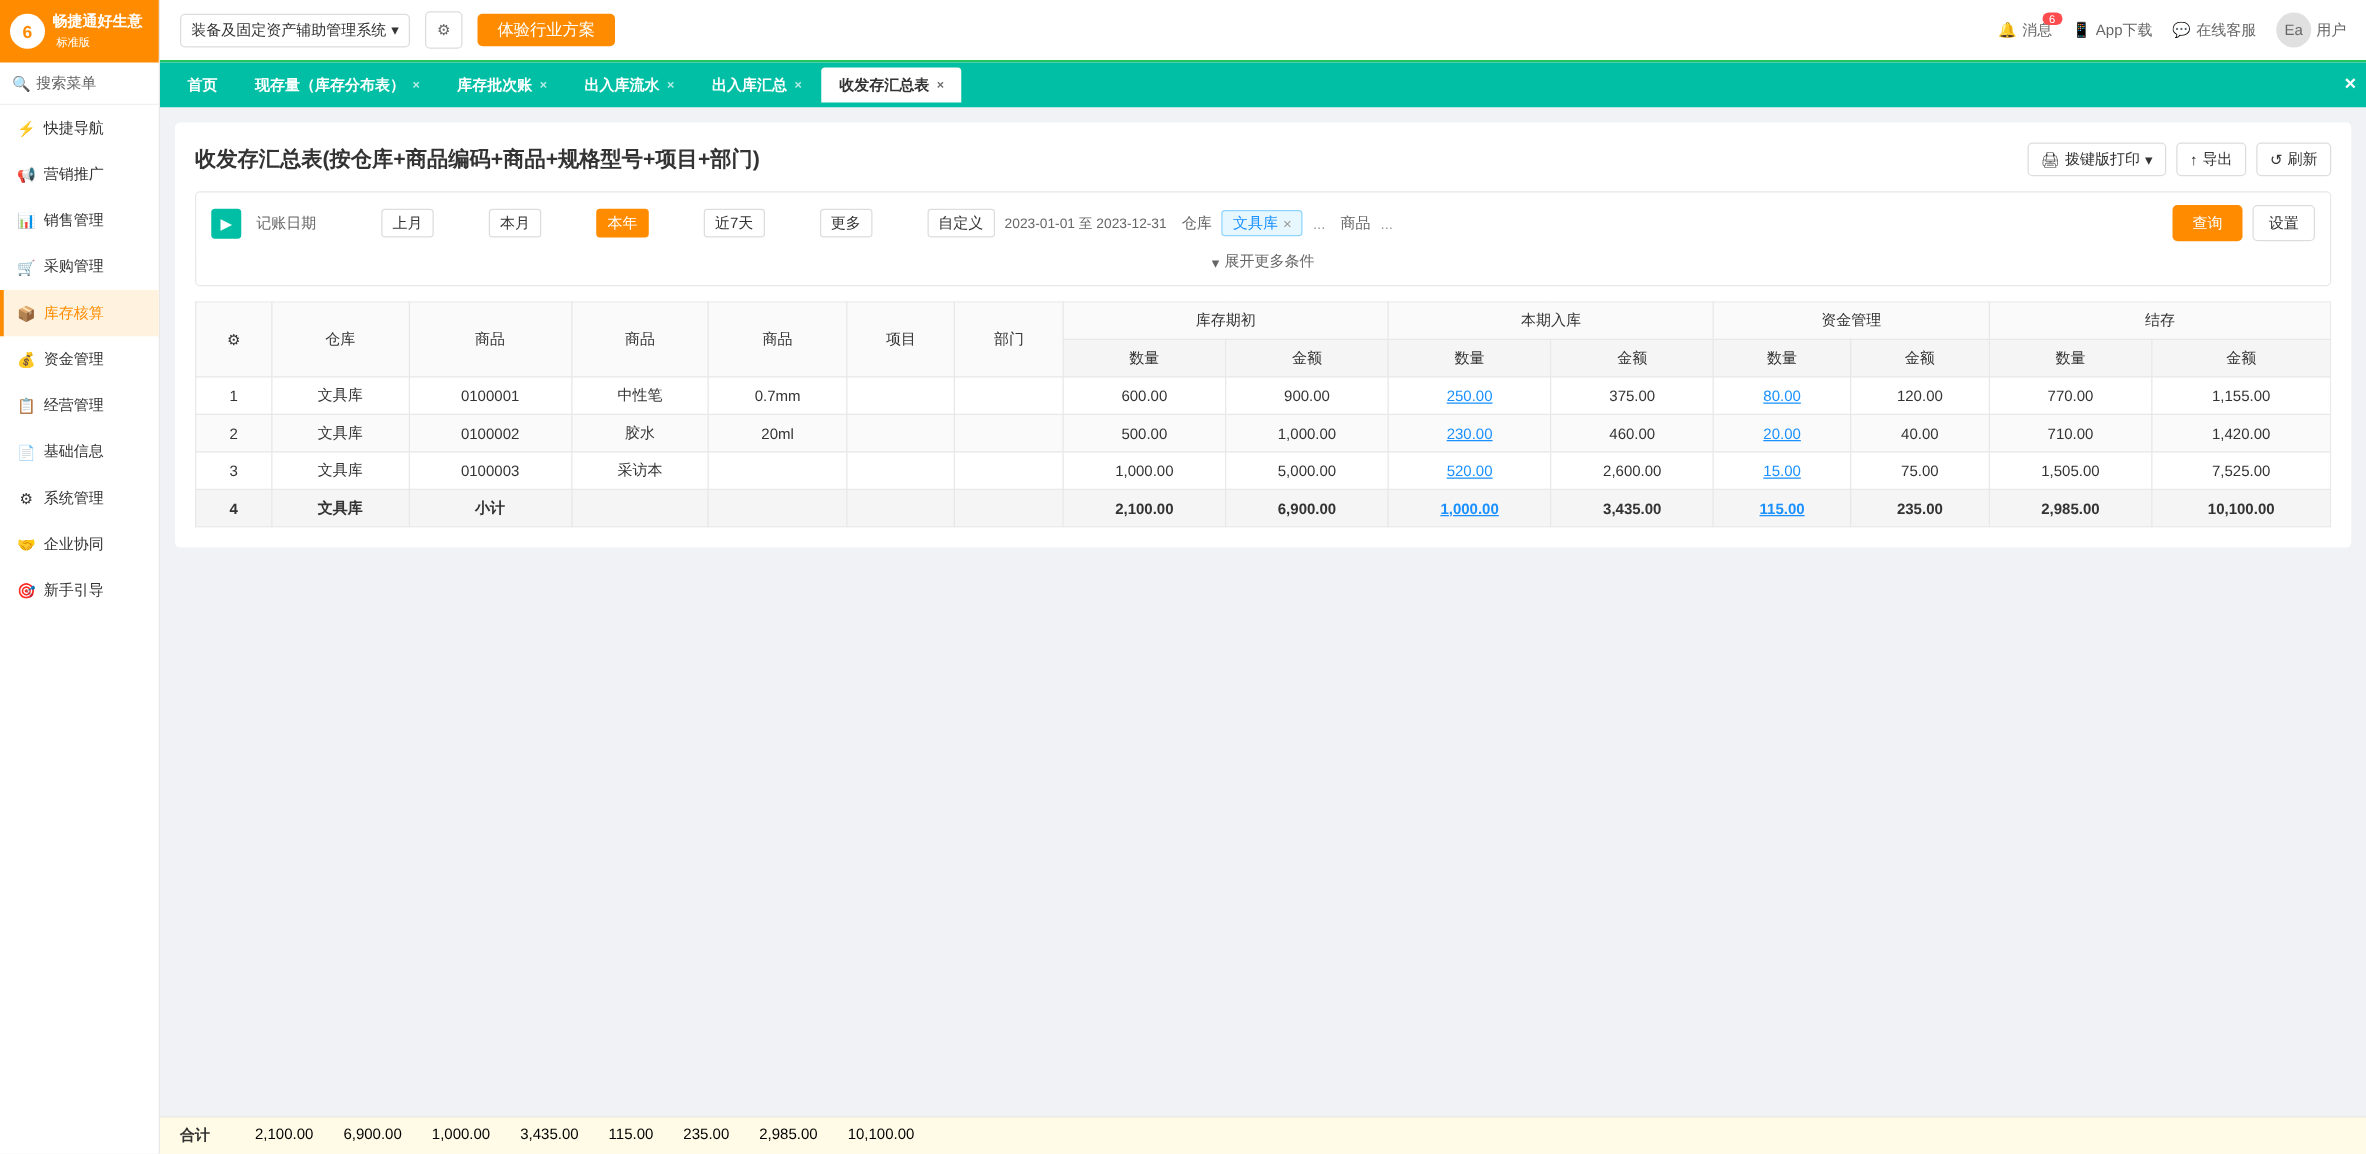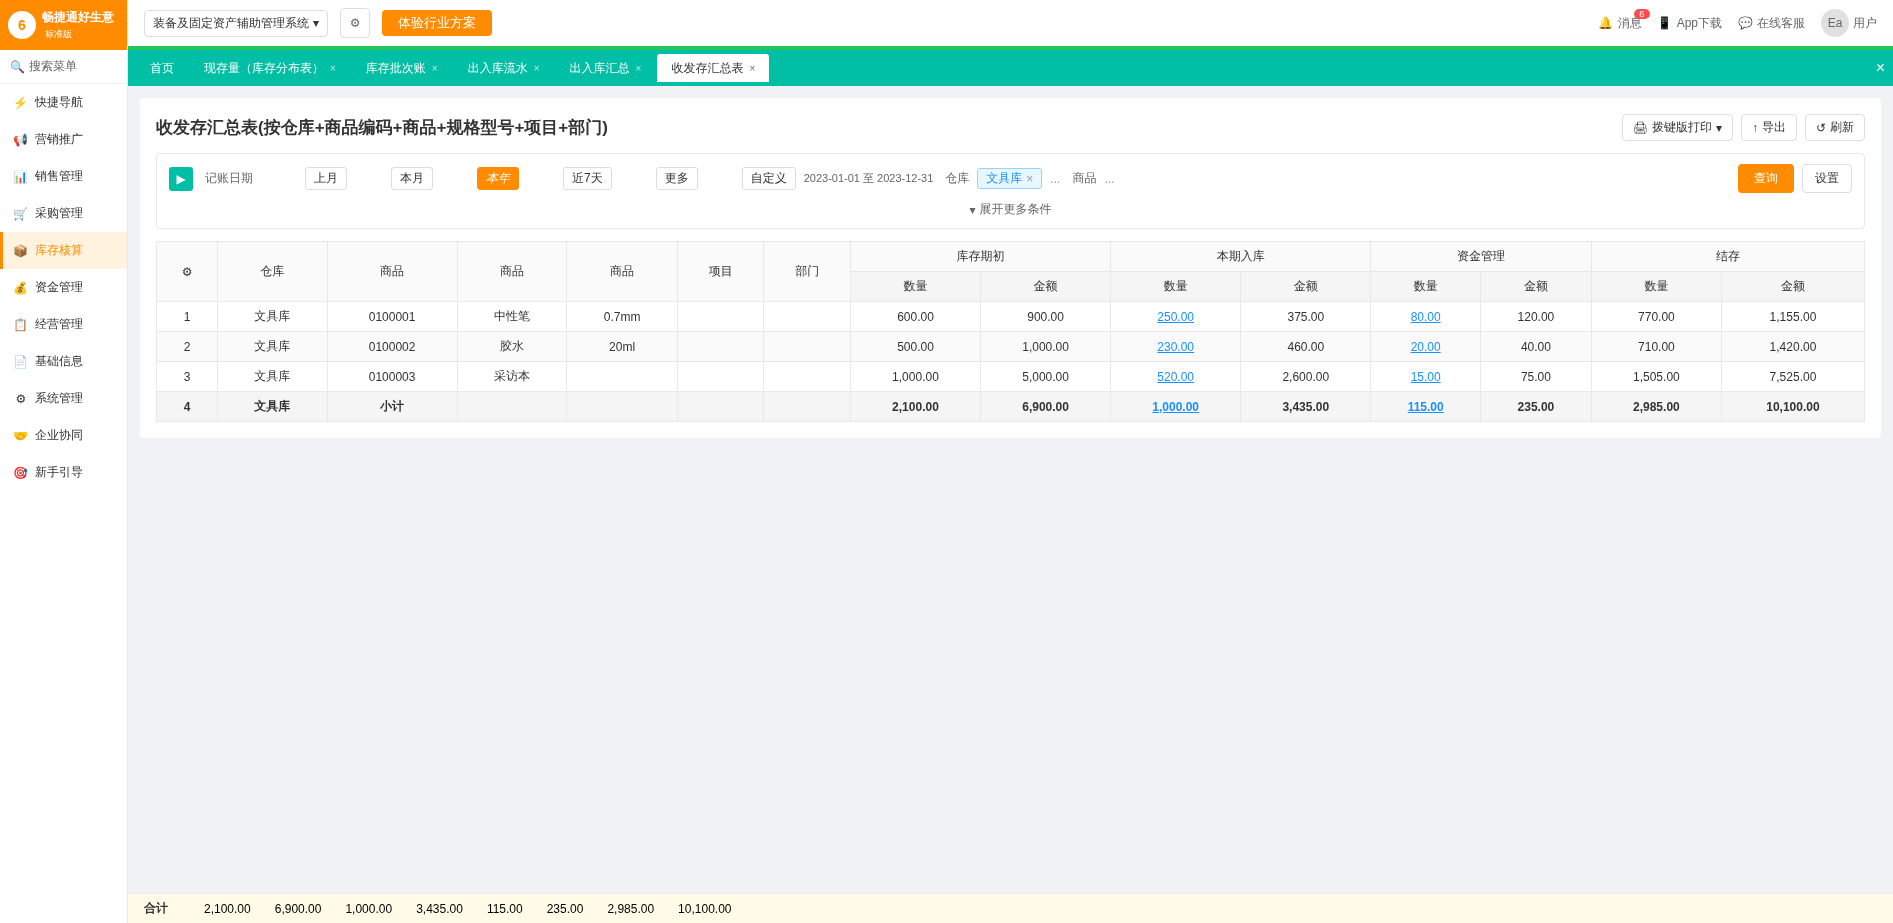--- a/index.html
+++ b/index.html
@@ -13,31 +13,31 @@
     .sidebar-search { padding: 8px 10px; border-bottom: 1px solid #f0f0f0; display: flex; align-items: center; gap: 4px; cursor: pointer; color: #666; }
     .sidebar-nav-item { padding: 10px 10px; display: flex; align-items: center; gap: 6px; cursor: pointer; color: #333; border-left: 3px solid transparent; }
     .sidebar-nav-item.active { background: #fff3e0; color: #ff8c00; border-left-color: #ff8c00; }
     .sidebar-nav-item .nav-icon { width: 16px; height: 16px; flex-shrink: 0; display: flex; align-items: center; justify-content: center; }
     .sidebar-nav-item span { font-size: 12px; }
 
     
     .main { flex: 1; display: flex; flex-direction: column; overflow: hidden; }
 
     
-    .topbar { height: 50px; background: #fff; border-bottom: 4px solid #22c55e; display: flex; align-items: center; padding: 0 16px; gap: 12px; }
+    .topbar { height: 50px; background: #fff; border-bottom: 2px solid #22c55e; display: flex; align-items: center; padding: 0 16px; gap: 12px; }
     .topbar-select { border: 1px solid #ddd; border-radius: 4px; padding: 4px 8px; font-size: 12px; color: #333; background: #fff; cursor: pointer; display: flex; align-items: center; gap: 4px; }
     .topbar-gear { width: 30px; height: 30px; border: 1px solid #ddd; border-radius: 4px; display: flex; align-items: center; justify-content: center; cursor: pointer; color: #666; }
     .topbar-try-btn { background: #ff8c00; color: #fff; border: none; border-radius: 4px; padding: 4px 16px; font-size: 13px; cursor: pointer; }
     .topbar-actions { display: flex; align-items: center; gap: 16px; margin-left: auto; }
     .topbar-action { display: flex; align-items: center; gap: 4px; color: #666; cursor: pointer; font-size: 12px; position: relative; }
     .badge { background: #ff4d4f; color: #fff; font-size: 9px; border-radius: 8px; padding: 0 4px; position: absolute; top: -6px; right: -8px; min-width: 16px; text-align: center; }
     .user-avatar { width: 28px; height: 28px; background: #e0e0e0; border-radius: 50%; display: flex; align-items: center; justify-content: center; color: #666; font-size: 12px; }
 
     
-    .tabs { background: #00bfa5; display: flex; align-items: center; padding: 0 8px; height: 36px; gap: 2px; }
+    .tabs { background: #00bfa5; display: flex; align-items: center; padding: 0 8px; height: 36px; gap: 2px; font-weight: bold; }
     .tab { padding: 0 14px; height: 28px; display: flex; align-items: center; gap: 6px; cursor: pointer; color: #fff; font-size: 12px; border-radius: 3px 3px 0 0; white-space: nowrap; }
     .tab.active { background: #fff; color: #333; }
     .tab .close-btn { font-size: 10px; cursor: pointer; opacity: 0.7; }
     .tabs-close-all { margin-left: auto; color: #fff; cursor: pointer; font-size: 16px; }
 
     
     .content { flex: 1; background: #f0f2f5; padding: 12px; overflow-y: auto; }
     .page-card { background: #fff; border-radius: 4px; padding: 16px; }
 
     
@@ -47,21 +47,21 @@
     .btn-print { border: 1px solid #ddd; background: #fff; border-radius: 4px; padding: 4px 10px; font-size: 12px; cursor: pointer; display: flex; align-items: center; gap: 4px; color: #333; }
     .btn-export { border: 1px solid #ddd; background: #fff; border-radius: 4px; padding: 4px 10px; font-size: 12px; cursor: pointer; display: flex; align-items: center; gap: 4px; color: #333; }
     .btn-refresh { border: 1px solid #ddd; background: #fff; border-radius: 4px; padding: 4px 10px; font-size: 12px; cursor: pointer; display: flex; align-items: center; gap: 4px; color: #333; }
 
     
     .filter-bar { border: 1px solid #e8e8e8; border-radius: 4px; padding: 10px 12px; margin-bottom: 12px; background: #fff; position: relative; }
     .filter-row { display: flex; align-items: center; gap: 12px; flex-wrap: wrap; }
     .filter-label { color: #666; font-size: 12px; white-space: nowrap; }
     .filter-date-btns { display: flex; gap: 4px; align-items: center; }
     .date-btn { padding: 2px 8px; border-radius: 3px; border: 1px solid #ddd; background: #fff; cursor: pointer; font-size: 12px; color: #333; margin-left: 40px; }
-    .date-btn.active { background: #ff8c00; color: #fff; border-color: #ff8c00; font-style: italic; }
+    .date-btn.active { background: #ff8c00; color: #fff; border-color: #ff8c00; }
     .date-range { color: #666; font-size: 11px; margin-left: 4px; }
     .filter-warehouse { display: flex; align-items: center; gap: 8px; }
     .warehouse-tag { background: #e6f7ff; border: 1px solid #91d5ff; border-radius: 3px; padding: 1px 8px; font-size: 12px; color: #1890ff; display: flex; align-items: center; gap: 4px; }
     .warehouse-tag .remove { cursor: pointer; color: #999; }
     .filter-more-btn { color: #999; cursor: pointer; font-size: 12px; }
     .filter-expand { display: flex; align-items: center; justify-content: center; margin-top: 8px; }
     .expand-btn { color: #666; cursor: pointer; font-size: 12px; display: flex; align-items: center; gap: 4px; }
     .filter-search-btn { background: #ff8c00; color: #fff; border: none; border-radius: 4px; padding: 5px 16px; font-size: 12px; cursor: pointer; }
     .filter-settings-btn { border: 1px solid #ddd; background: #fff; border-radius: 4px; padding: 5px 12px; font-size: 12px; cursor: pointer; color: #333; }
     .filter-arrow { width: 24px; height: 24px; background: #00bfa5; border-radius: 3px; display: flex; align-items: center; justify-content: center; cursor: pointer; color: #fff; flex-shrink: 0; }
@@ -70,21 +70,21 @@
     .table-wrapper { overflow-x: auto; }
     table { width: 100%; border-collapse: collapse; font-size: 12px; }
     thead tr th { background: #f5f5f5; border: 1px solid #e8e8e8; padding: 6px 10px; text-align: center; color: #333; font-weight: normal; white-space: nowrap; }
     thead tr:first-child th { background: #fafafa; }
     tbody tr td { border: 1px solid #e8e8e8; padding: 6px 10px; text-align: center; color: #333; }
     tbody tr:nth-child(even) { background: #fafafa; }
     tbody tr.subtotal td { font-weight: bold; background: #f5f5f5; }
     .link-like { color: #1890ff; text-decoration: underline; cursor: pointer; }
 
     
-    .bottom-bar { position: fixed; bottom: 0; left: 128px; right: 0; background: #fffbe6; border-top: 1px solid #e8e8e8; padding: 6px 16px; display: flex; align-items: center; gap: 24px; font-size: 12px; z-index: 100; }
+    .bottom-bar { position: fixed; bottom: 0; left: 128px; right: 0; background: #fffbe6; border-top: 1px solid #e8e8e8; padding: 6px 16px; display: flex; gap: 24px; font-size: 12px; z-index: 100; }
     .bottom-bar .total-label { color: #333; font-weight: bold; margin-right: 12px; }
   </style>
 </head>
 <body>
 
 <div class="sidebar">
   <div class="sidebar-logo">
     <div class="logo-icon">6</div>
     <div>
       <div style="font-size:12px;font-weight:bold;">畅捷通好生意</div>

